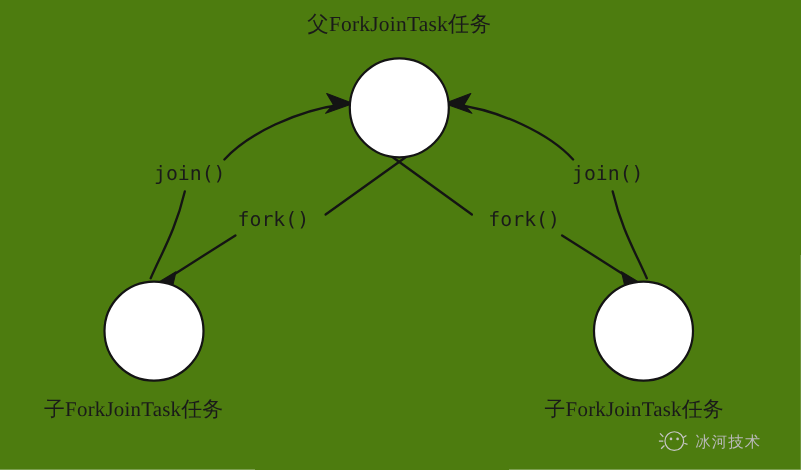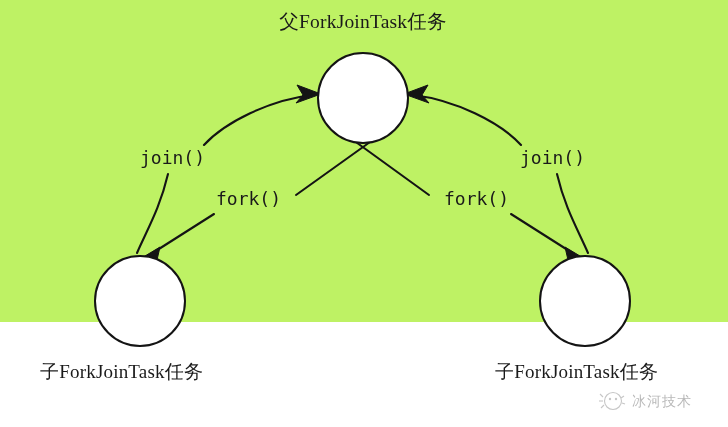--- a/index.html
+++ b/index.html
@@ -13,22 +13,22 @@
     height: 427px;
     position: relative;
     overflow: hidden;
     font-family: "Liberation Serif", "DejaVu Serif", serif;
   }
   #diagram-root {
     position: absolute;
     left: 0;
     top: 0;
     width: 728px;
-    height: 322px;
-    background: #bef264;
+    height: 427px;
+    background: #4d7c0f;
   }
   svg.canvas {
     position: absolute;
     left: 0;
     top: 0;
     width: 728px;
     height: 427px;
     display: block;
   }
   .node-circle {

